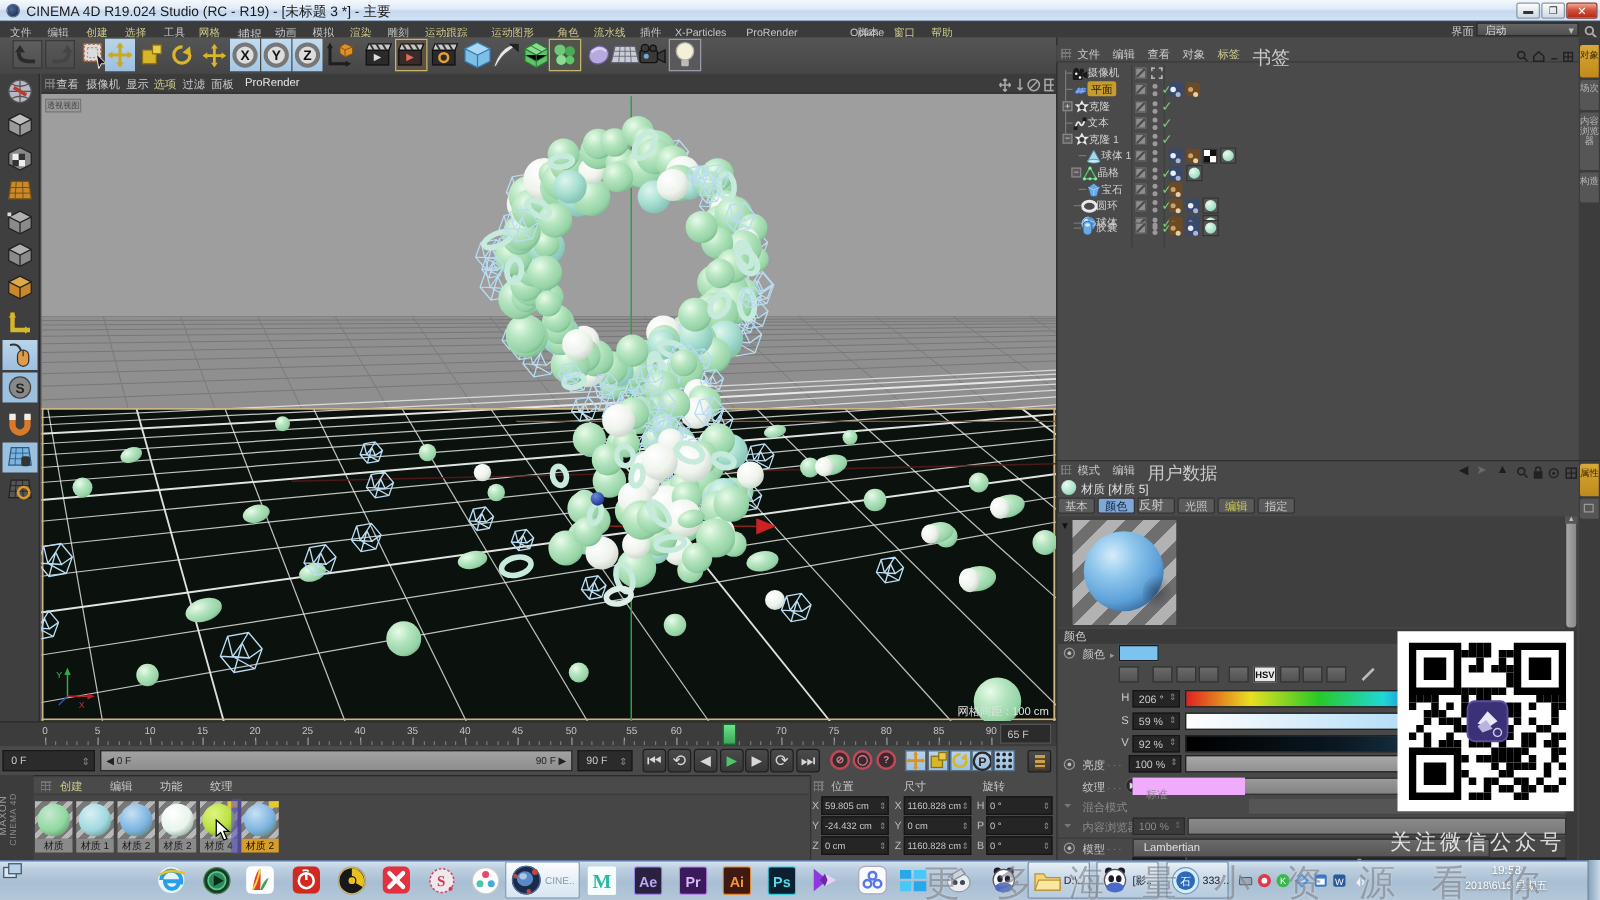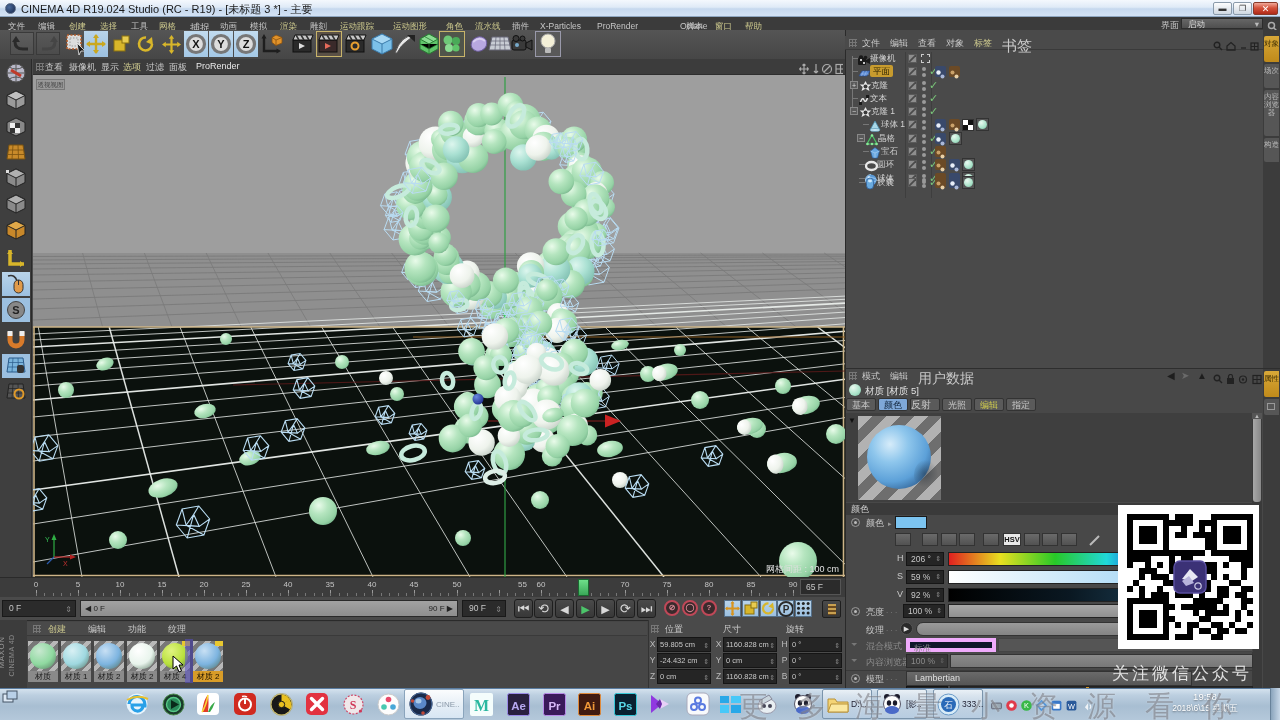--- a/index.html
+++ b/index.html
@@ -1074,21 +1074,21 @@
 <div class="abs t" style="left:866px;top:606px;font-size:9px">亮度</div>
 <div class="abs" style="left:886px;top:606px;color:#888;font-size:8px">. . .</div>
 <div class="abs" style="left:903px;top:604px;width:42px;height:14px;background:#252525;border:1px solid #151515;color:#c8c8c8;font-size:8.5px;line-height:12px;padding-left:4px">100 %<span style="position:absolute;right:2px;top:0;color:#888;font-size:7px">⇕</span></div>
 <div class="abs" style="left:948px;top:604px;width:305px;height:14px;background:linear-gradient(#a8a8a8,#909090);border:1px solid #222"></div>
 <div class="abs t" style="left:866px;top:624px;font-size:9px">纹理</div>
 <div class="abs" style="left:886px;top:624px;color:#888;font-size:8px">. . .</div>
 <div class="abs" style="left:900px;top:622px;width:13px;height:13px;border-radius:50%;background:#2a2a2a;border:1px solid #555;color:#ddd;font-size:7px;text-align:center;line-height:12px">▶</div>
 <div class="abs" style="left:916px;top:622px;width:337px;height:14px;background:linear-gradient(#9a9a9a,#848484);border:1px solid #333;border-radius:7px"></div>
 <div class="abs" style="left:851px;top:640px;color:#777;font-size:8px">⏷</div>
 <div class="abs" style="left:866px;top:640px;color:#8a8a8a;font-size:9px">混合模式</div>
-<div class="abs" style="left:906px;top:638px;width:90px;height:14px;background:#0f172a;border:4px solid #f0abfc;color:#8a8a8a;font-size:8.5px;line-height:12px;padding-left:4px">标准</div>
+<div class="abs" style="left:906px;top:622px;width:90px;height:14px;background:#0f172a;border:7px solid #f0abfc;color:#8a8a8a;font-size:8.5px;line-height:12px;padding-left:4px">标准</div>
 <div class="abs" style="left:998px;top:638px;width:255px;height:14px;background:#555;border:1px solid #444"></div>
 <div class="abs" style="left:851px;top:656px;color:#777;font-size:8px">⏷</div>
 <div class="abs" style="left:866px;top:656px;color:#8a8a8a;font-size:9px">内容浏览器</div>
 <div class="abs" style="left:906px;top:654px;width:42px;height:14px;background:#3a3a3a;border:1px solid #2a2a2a;color:#8a8a8a;font-size:8.5px;line-height:12px;padding-left:4px">100 %<span style="position:absolute;right:2px;top:0;color:#666;font-size:7px">⇕</span></div>
 <div class="abs" style="left:950px;top:654px;width:303px;height:14px;background:linear-gradient(#8a8a8a,#787878);border:1px solid #333"></div>
 <div class="abs" style="left:846px;top:670px;width:406px;height:1px;background:#3a3a3a"></div>
 <div class="abs" style="left:851px;top:674px;width:9px;height:9px;border:1.5px solid #999;border-radius:50%">
     <div style="margin:1.5px;width:3px;height:3px;background:#bbb;border-radius:50%"></div>
   </div>
 <div class="abs t" style="left:866px;top:673px;font-size:9px">模型</div>
@@ -1118,21 +1118,21 @@
 <div class="abs" style="left:280px;top:580px;width:16px;text-align:center;color:#c4c4c4;font-size:8px">40</div>
 <div class="abs" style="left:288px;top:590px;width:1px;height:6px;background:#9a9a9a"></div>
 <div class="abs" style="left:322px;top:580px;width:16px;text-align:center;color:#c4c4c4;font-size:8px">35</div>
 <div class="abs" style="left:330px;top:590px;width:1px;height:6px;background:#9a9a9a"></div>
 <div class="abs" style="left:364px;top:580px;width:16px;text-align:center;color:#c4c4c4;font-size:8px">40</div>
 <div class="abs" style="left:372px;top:590px;width:1px;height:6px;background:#9a9a9a"></div>
 <div class="abs" style="left:406px;top:580px;width:16px;text-align:center;color:#c4c4c4;font-size:8px">45</div>
 <div class="abs" style="left:414px;top:590px;width:1px;height:6px;background:#9a9a9a"></div>
 <div class="abs" style="left:449px;top:580px;width:16px;text-align:center;color:#c4c4c4;font-size:8px">50</div>
 <div class="abs" style="left:457px;top:590px;width:1px;height:6px;background:#9a9a9a"></div>
-<div class="abs" style="left:518px;top:580px;width:16px;color:#c4c4c4;font-size:8px">55</div>
+<div class="abs" style="left:501px;top:580px;width:16px;color:#c4c4c4;font-size:8px">55</div>
 <div class="abs" style="left:499px;top:590px;width:1px;height:6px;background:#9a9a9a"></div>
 <div class="abs" style="left:533px;top:580px;width:16px;text-align:center;color:#c4c4c4;font-size:8px">60</div>
 <div class="abs" style="left:541px;top:590px;width:1px;height:6px;background:#9a9a9a"></div>
 <div class="abs" style="left:575px;top:580px;width:16px;text-align:center;color:#c4c4c4;font-size:8px">65</div>
 <div class="abs" style="left:583px;top:590px;width:1px;height:6px;background:#9a9a9a"></div>
 <div class="abs" style="left:617px;top:580px;width:16px;text-align:center;color:#c4c4c4;font-size:8px">70</div>
 <div class="abs" style="left:625px;top:590px;width:1px;height:6px;background:#9a9a9a"></div>
 <div class="abs" style="left:659px;top:580px;width:16px;text-align:center;color:#c4c4c4;font-size:8px">75</div>
 <div class="abs" style="left:667px;top:590px;width:1px;height:6px;background:#9a9a9a"></div>
 <div class="abs" style="left:701px;top:580px;width:16px;text-align:center;color:#c4c4c4;font-size:8px">80</div>

